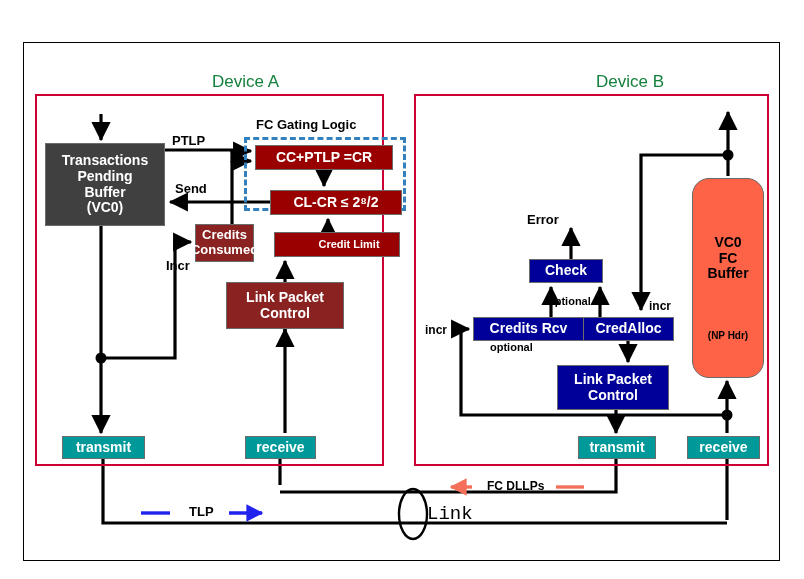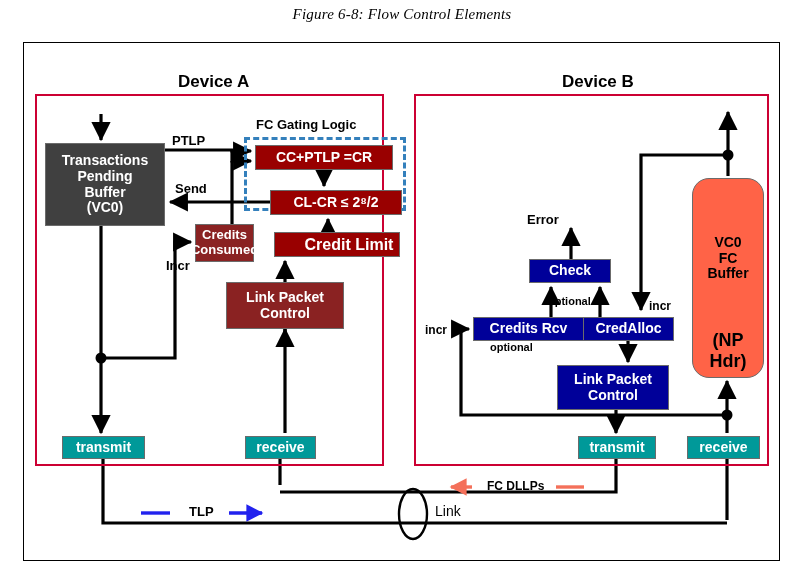--- a/index.html
+++ b/index.html
@@ -46,23 +46,24 @@
     border: 2px solid #CC0033;
     box-sizing: border-box;
     background: transparent;
   }
   #device-a-box { left: 35px; top: 94px; width: 349px; height: 372px; }
   #device-b-box { left: 414px; top: 94px; width: 355px; height: 372px; }
 
   .device-label {
     position: absolute;
     font-size: 17px;
-    color: #000000;
-    font-weight: bold;
+    color: #15803d;
+    font-weight: normal;
     white-space: nowrap;
+    margin-left: 34px;
   }
   #device-a-label { left: 178px; top: 72px; }
   #device-b-label { left: 562px; top: 72px; }
 
   .fcg-dashed {
     position: absolute;
     left: 244px;
     top: 137px;
     width: 162px;
     height: 74px;
@@ -97,26 +98,26 @@
   .n-navy   { background: #000099; color: #ffffff; }
   .n-maroon { background: #8A2222; color: #ffffff; }
   .n-darkred{ background: #990000; color: #ffffff; }
   .n-teal   { background: #009999; color: #ffffff; }
   .n-salmon { background: #FF6347; color: #000000; border-radius: 17px; }
 
   #tpb        { left: 45px;  top: 143px; width: 120px; height: 83px;  font-size: 14px; }
   #cc-ptlp    { left: 255px; top: 145px; width: 138px; height: 25px;  font-size: 14px; }
   #cl-cr      { left: 270px; top: 190px; width: 132px; height: 25px;  font-size: 14px; }
   #credits-consumed { left: 195px; top: 224px; width: 59px;  height: 38px; font-size: 13px; }
-  #credit-limit     { left: 274px; top: 232px; width: 126px; height: 25px; font-size: 16px; padding-left: 24px; }
+  #credit-limit     { left: 274px; top: 232px; width: 126px; height: 25px; font-size: 11px; padding-left: 24px; }
   #link-pkt-ctrl-a  { left: 226px; top: 282px; width: 118px; height: 47px; font-size: 14px; }
   #transmit-a { left: 62px;  top: 436px; width: 83px; height: 23px; font-size: 14px; }
   #receive-a  { left: 245px; top: 436px; width: 71px; height: 23px; font-size: 14px; }
 
-  #check      { left: 529px; top: 259px; width: 82px; height: 24px; font-size: 14px; }
+  #check      { left: 529px; top: 259px; width: 74px; height: 24px; font-size: 14px; }
   #credits-rcv{ left: 473px; top: 317px; width: 111px; height: 24px; font-size: 14px; }
   #cred-alloc { left: 583px; top: 317px; width: 91px;  height: 24px; font-size: 14px; }
   #link-pkt-ctrl-b { left: 557px; top: 365px; width: 112px; height: 45px; font-size: 14px; }
   #vc0-fc-buffer   { left: 692px; top: 178px; width: 72px;  height: 200px; font-size: 14px;
                      align-items: flex-start; padding-top: 56px; }
   #transmit-b { left: 578px; top: 436px; width: 78px; height: 23px; font-size: 14px; }
   #receive-b  { left: 687px; top: 436px; width: 73px; height: 23px; font-size: 14px; }
 
   .anno {
     position: absolute;
@@ -128,47 +129,46 @@
   #anno-ptlp   { left: 172px; top: 133px; font-size: 13px; }
   #anno-send   { left: 175px; top: 181px; font-size: 13px; }
   #anno-incr-a { left: 166px; top: 258px; font-size: 13px; }
   #anno-error  { left: 527px; top: 212px; font-size: 13px; }
   #anno-opt-1  { left: 548px; top: 295px; font-size: 11px; }
   #anno-opt-2  { left: 490px; top: 341px; font-size: 11px; }
   #anno-incr-b { left: 649px; top: 299px; font-size: 12px; }
   #anno-incr-c { left: 425px; top: 323px; font-size: 12px; }
   #anno-tlp    { left: 189px; top: 504px; font-size: 13px; }
   #anno-fcdllp { left: 487px; top: 479px; font-size: 12px; }
-  #anno-link   { left: 427px; top: 503px; font-size: 14px; font-weight: normal;
-                 font-family: Liberation Sans, sans-serif; padding-left: 8px; }
+  #anno-link   { left: 427px; top: 503px; font-size: 19px; font-weight: normal;
+                 font-family: Liberation Mono, monospace; }
 
   .npdhr {
     position: absolute;
     left: 692px;
     top: 330px;
     width: 72px;
     text-align: center;
-    font-size: 18px;
+    font-size: 10px;
     font-weight: bold;
     color: #000000;
   }
 
   svg.wires {
     position: absolute;
     left: 0; top: 0;
     width: 804px; height: 579px;
     pointer-events: none;
   }
 </style>
 </head>
 <body>
 
 <div id="stage">
 
-  <div class="fig-title">Figure 6-8: Flow Control Elements</div>
 
   <div class="outer-frame"></div>
 
   <svg class="wires" viewBox="0 0 804 579">
     <defs>
       <marker id="ah" markerWidth="7" markerHeight="7" refX="5.6" refY="3" orient="auto" markerUnits="strokeWidth">
         <path d="M0,0 L6,3 L0,6 z" fill="#000000"></path>
       </marker>
       <marker id="ahblue" markerWidth="6" markerHeight="6" refX="4.6" refY="2.6" orient="auto" markerUnits="strokeWidth">
         <path d="M0,0 L5,2.6 L0,5.2 z" fill="#2222EE"></path>

